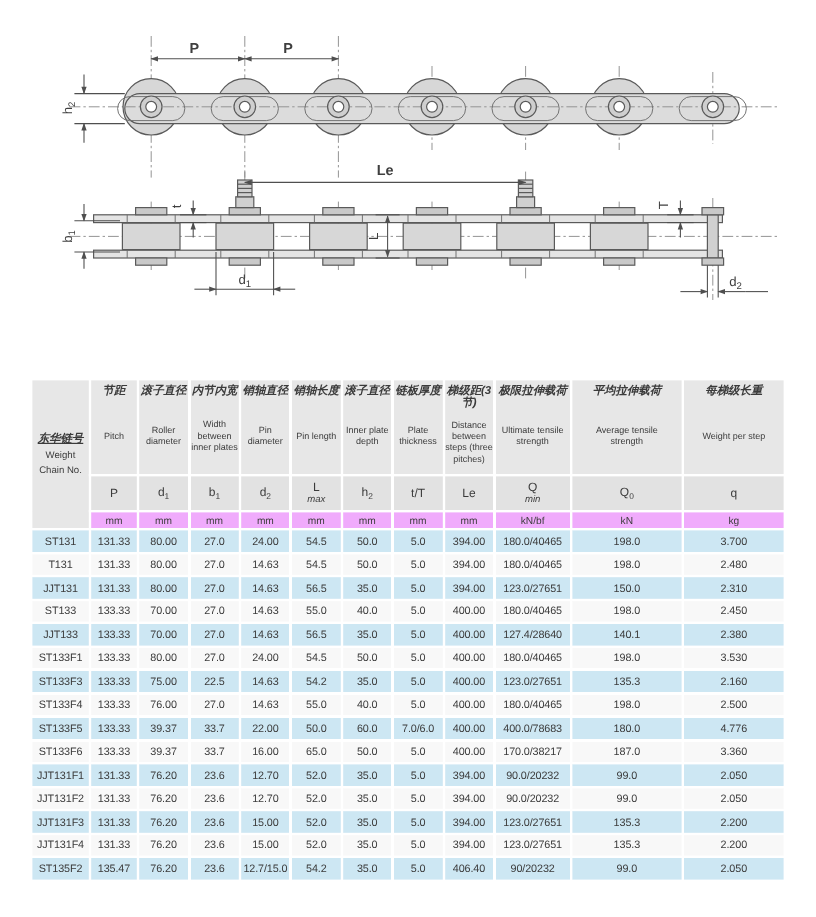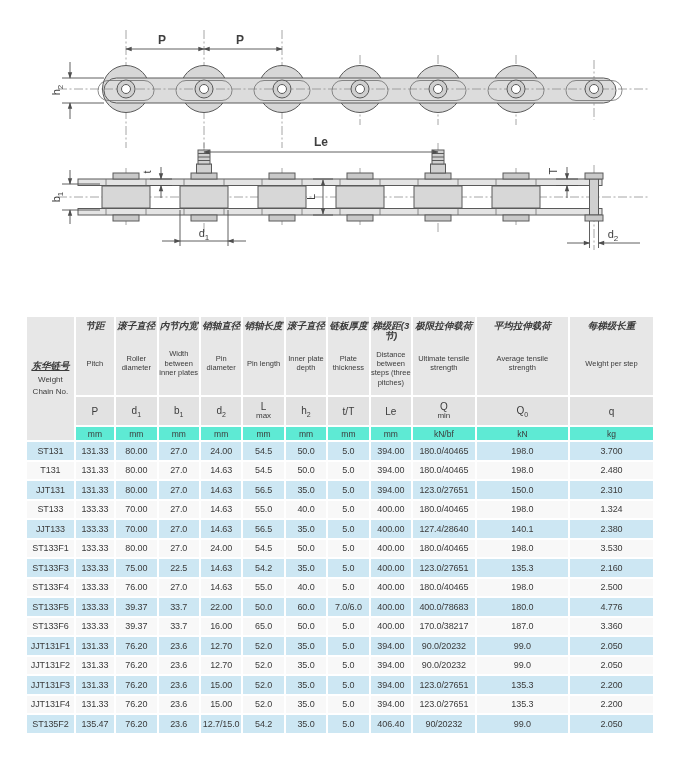--- a/index.html
+++ b/index.html
@@ -10,31 +10,31 @@
   .dimtxt{font-family:"Liberation Sans","DejaVu Sans",sans-serif;font-size:12px;fill:#3f3f3f;}
   .dimtxt-small{font-size:11px;}
   .sub{font-size:8px;}
   
   #spec-table-wrap{position:absolute;top:315px;left:25px;width:630px;}
   table.spec{border-collapse:collapse;width:630px;table-layout:fixed;}
   table.spec td{border:2px solid #ffffff;text-align:center;vertical-align:middle;
                 padding:0;overflow:hidden;}
   .hdr-main{background:#e7e7e7;height:78px;}
   .hdr-sym{background:#e2e2e2;height:28px;font-size:10px;}
-  .hdr-unit{background:#5eead4;height:13px;font-size:8.5px;}
+  .hdr-unit{background:#f0abfc;height:13px;font-size:8.5px;}
   .row-blue{background:#cde7f3;}
   .row-white{background:#f8f8f8;}
   tr.datarow td{height:17.5px;font-size:9px;letter-spacing:-0.1px;}
   .hdr-cell{display:flex;flex-direction:column;height:78px;}
   .hdr-zh{font-size:9.5px;font-style:italic;font-weight:bold;padding-top:4px;line-height:1.1;}
   .hdr-en-wrap{flex:1;display:flex;align-items:center;justify-content:center;}
   .hdr-en{font-size:7.5px;line-height:1.25;max-width:58px;}
   .corner-cell{font-size:8px;line-height:1.5;}
   .corner-zh{font-size:9.5px;font-style:italic;font-weight:bold;display:block;text-decoration:underline;}
-  .sym-below{display:block;font-size:8px;line-height:1;padding-bottom:1px;}
+  .sym-below{display:block;font-size:8px;line-height:1;padding-bottom:1px;font-style:italic;}
   sub{font-size:7px;}
 </style>
 </head>
 <body>
 
 <div id="page">
 
   <svg id="drawing" width="680" height="300" viewBox="0 0 680 300">
     <defs>
       <marker id="arr" viewBox="0 0 10 10" refX="9" refY="5" markerWidth="9" markerHeight="7" orient="auto-start-reverse">
@@ -441,21 +441,21 @@
             <td class="row-white">133.33</td>
             <td class="row-white">70.00</td>
             <td class="row-white">27.0</td>
             <td class="row-white">14.63</td>
             <td class="row-white">55.0</td>
             <td class="row-white">40.0</td>
             <td class="row-white">5.0</td>
             <td class="row-white">400.00</td>
             <td class="row-white">180.0/40465</td>
             <td class="row-white">198.0</td>
-            <td class="row-white">1.324</td>
+            <td class="row-white">2.450</td>
           </tr>
           <tr class="datarow">
             <td class="row-blue">JJT133</td>
             <td class="row-blue">133.33</td>
             <td class="row-blue">70.00</td>
             <td class="row-blue">27.0</td>
             <td class="row-blue">14.63</td>
             <td class="row-blue">56.5</td>
             <td class="row-blue">35.0</td>
             <td class="row-blue">5.0</td>

